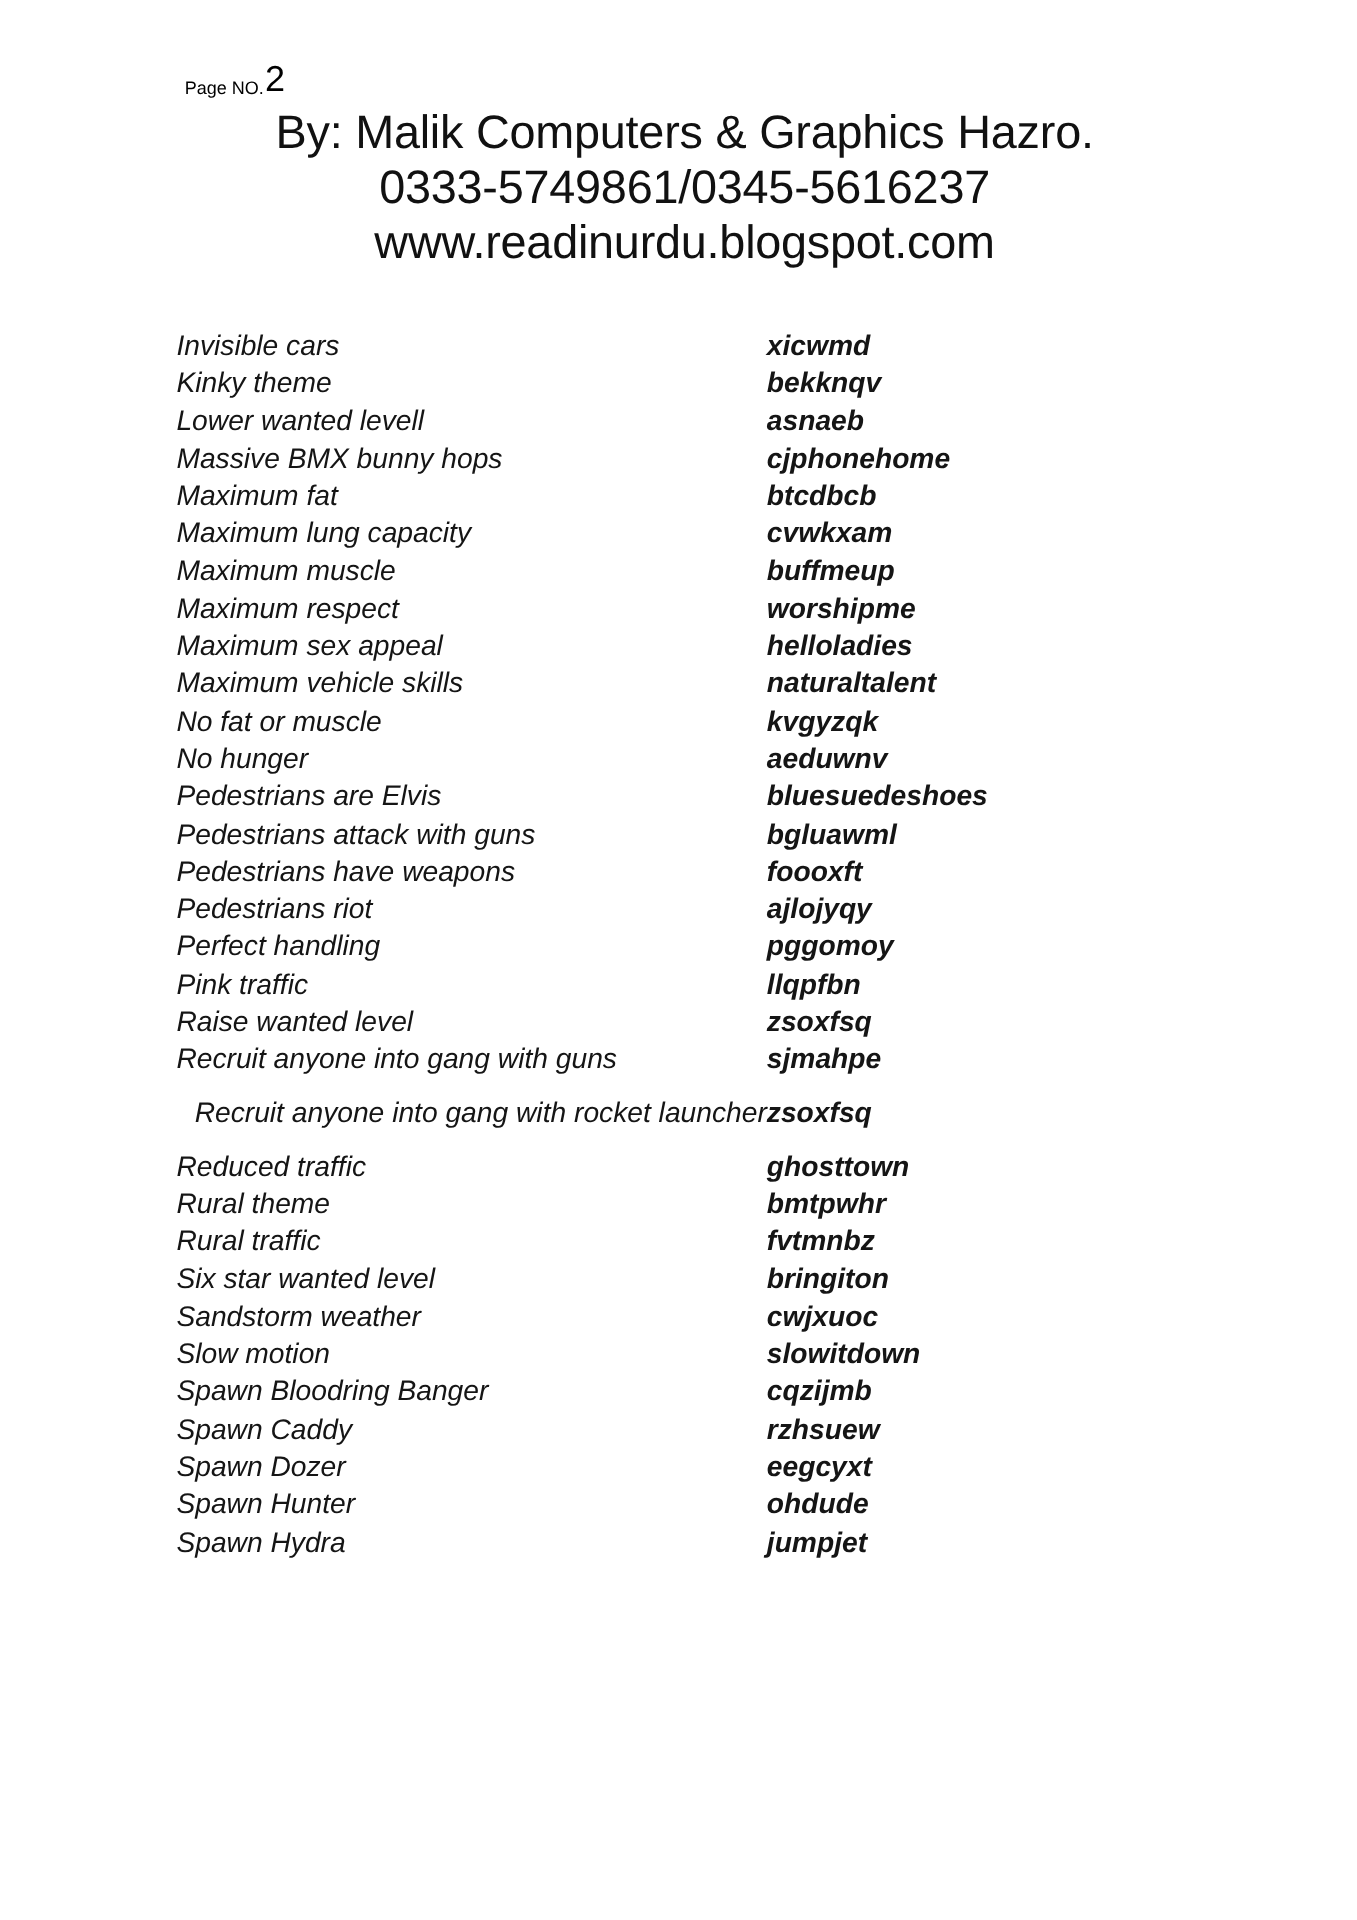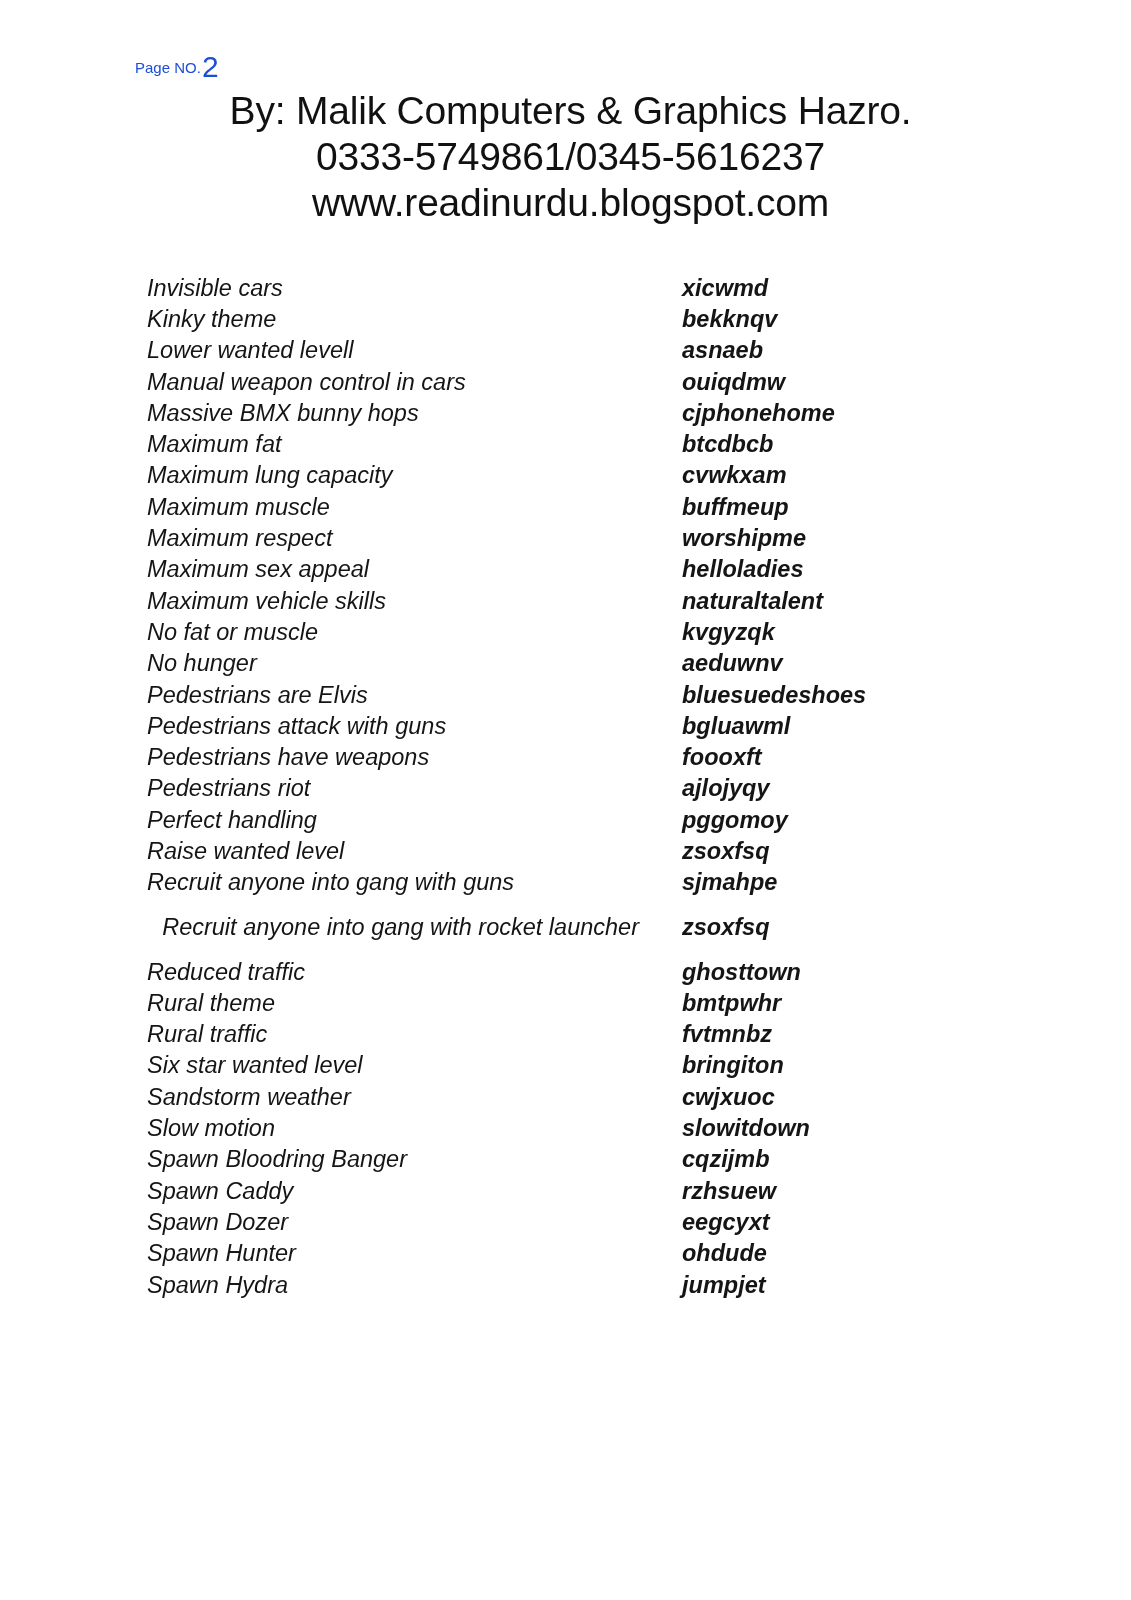--- a/index.html
+++ b/index.html
@@ -1,24 +1,24 @@
 <!DOCTYPE html>
 <html><head>
 <meta charset="utf-8">
 <style>
   html, body { margin: 0; padding: 0; background: #ffffff; }
   body {
     width: 1131px; height: 1600px; position: relative; overflow: hidden;
     font-family: "Liberation Sans", sans-serif; color: #111111;
   }
   .page-no {
-    position: absolute; left: 135px; top: 52px;
+    position: absolute; left: 154px; top: 52px;
     font-family: "Liberation Sans", sans-serif;
-    font-size: 15px; color: #1d4ed8;
-    display: flex; align-items: center;
+    font-size: 15px; color: #000000;
+    display: flex; align-items: flex-end;
   }
   .page-no .num { font-size: 30px; line-height: 30px; margin-left: 1px; }
   .header {
     position: absolute; left: 0; top: 88px; width: 1101px;
     text-align: center;
   }
   .header .line {
     font-size: 39px; line-height: 46px; color: #111;
     letter-spacing: -0.2px;
     margin-left: 40px;
@@ -28,21 +28,21 @@
   }
   .row {
     display: flex; align-items: center;
     min-height: 31.3px;
     font-style: italic;
   }
   .row .name {
     width: 492px; font-size: 23.5px; line-height: 28px; color: #151515;
   }
   .row .code {
-    font-size: 23.5px; font-weight: bold; line-height: 28px; color: #151515; margin-left: 43px;
+    font-size: 23.5px; font-weight: bold; line-height: 28px; color: #151515;
   }
   .row.tall { min-height: 58px; text-align: right; }
 </style>
 </head>
 <body>
 
 <div class="page-no">
   <span>Page NO.</span>
   <span class="num">2</span>
 </div>
@@ -58,24 +58,20 @@
       <div class="name">Invisible cars</div>
       <div class="code">xicwmd</div>
     </div>
     <div class="row">
       <div class="name">Kinky theme</div>
       <div class="code">bekknqv</div>
     </div>
     <div class="row">
       <div class="name">Lower wanted levell</div>
       <div class="code">asnaeb</div>
-    </div>
-    <div class="row">
-      <div class="name">Manual weapon control in cars</div>
-      <div class="code">ouiqdmw</div>
     </div>
     <div class="row">
       <div class="name">Massive BMX bunny hops</div>
       <div class="code">cjphonehome</div>
     </div>
     <div class="row">
       <div class="name">Maximum fat</div>
       <div class="code">btcdbcb</div>
     </div>
     <div class="row">
@@ -118,20 +114,24 @@
       <div class="name">Pedestrians have weapons</div>
       <div class="code">foooxft</div>
     </div>
     <div class="row">
       <div class="name">Pedestrians riot</div>
       <div class="code">ajlojyqy</div>
     </div>
     <div class="row">
       <div class="name">Perfect handling</div>
       <div class="code">pggomoy</div>
+    </div>
+    <div class="row">
+      <div class="name">Pink traffic</div>
+      <div class="code">llqpfbn</div>
     </div>
     <div class="row">
       <div class="name">Raise wanted level</div>
       <div class="code">zsoxfsq</div>
     </div>
     <div class="row">
       <div class="name">Recruit anyone into gang with guns</div>
       <div class="code">sjmahpe</div>
     </div>
     <div class="row tall">

